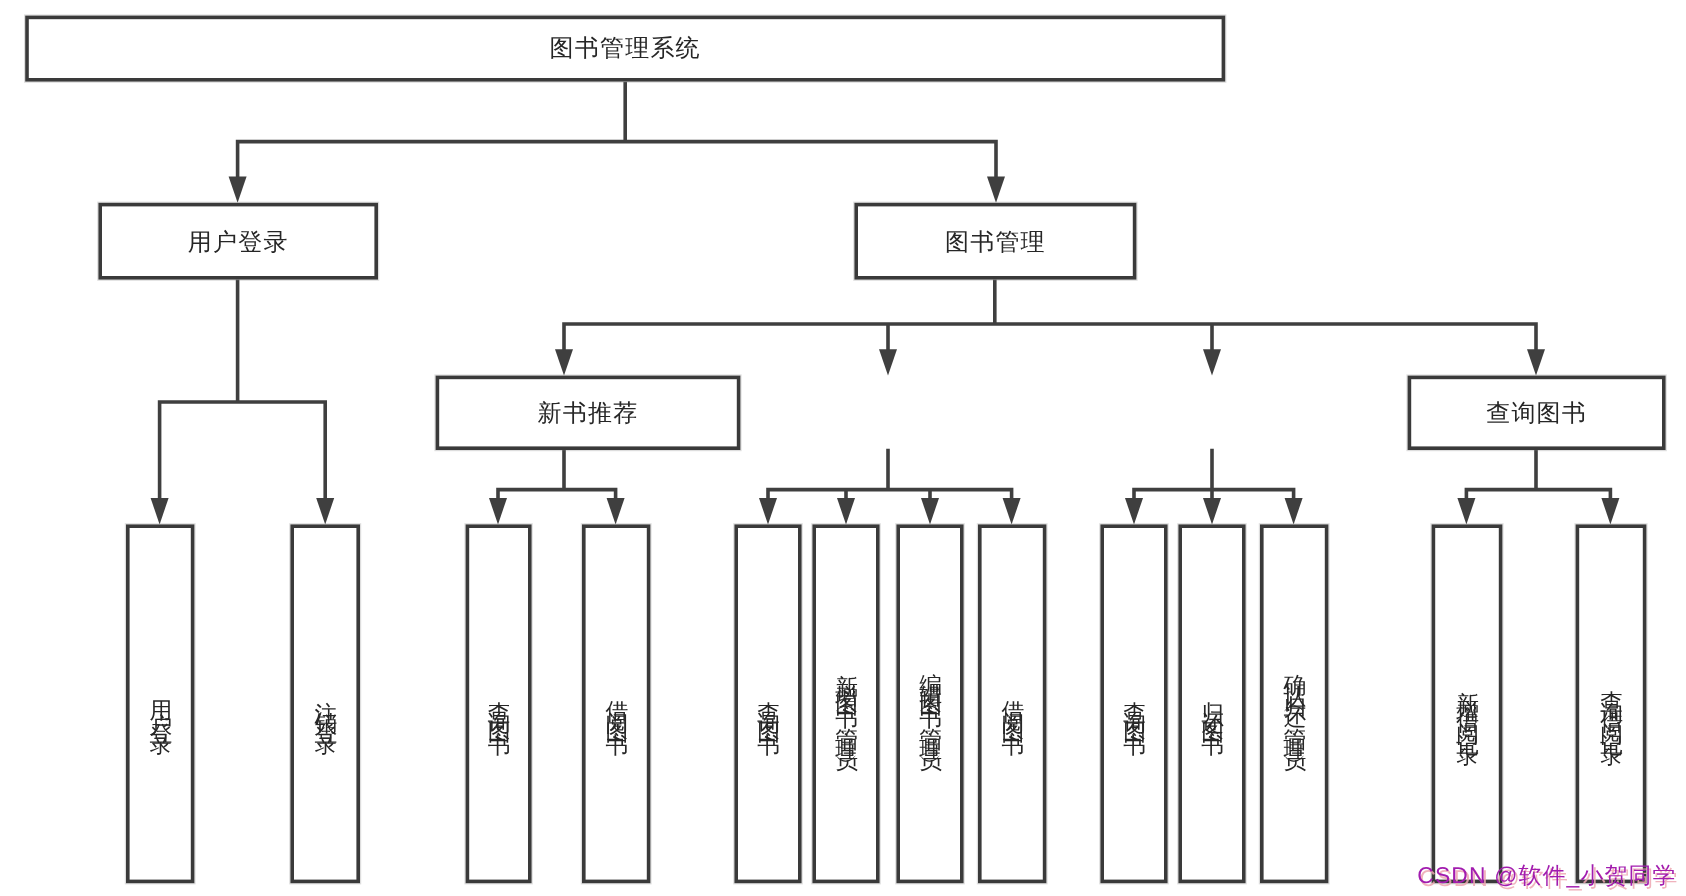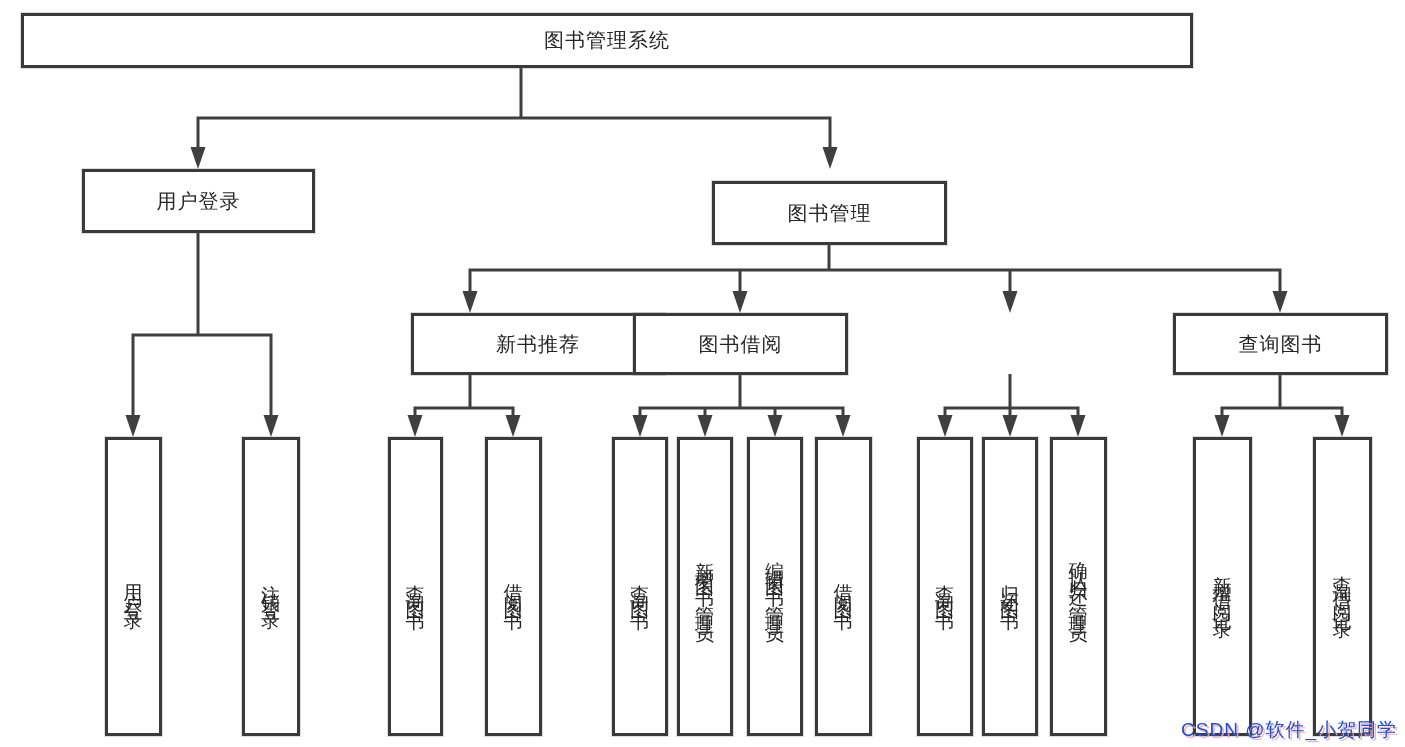--- a/index.html
+++ b/index.html
@@ -26,21 +26,21 @@
     font-size:19px;
     writing-mode:vertical-rl;
     text-orientation:mixed;
     letter-spacing:9px;
     line-height:1;
   }
   #watermark{
     position:absolute;
     right:8px;bottom:4px;
     font-size:19px;
-    color:#1d4ed8;
+    color:#a21caf;
     letter-spacing:1px;
     text-shadow:2px 2px 0 rgba(237,166,178,0.85);
     white-space:nowrap;
   }
 </style>
 </head>
 <body>
 
 <div id="canvas">
 
@@ -77,27 +77,26 @@
       <polygon points="775,437 767.5,415 782.5,415"></polygon>
       <polygon points="843,437 835.5,415 850.5,415"></polygon>
       <polygon points="945,437 937.5,415 952.5,415"></polygon>
       <polygon points="1010,437 1002.5,415 1017.5,415"></polygon>
       <polygon points="1078,437 1070.5,415 1085.5,415"></polygon>
       <polygon points="1222,437 1214.5,415 1229.5,415"></polygon>
       <polygon points="1342,437 1334.5,415 1349.5,415"></polygon>
     </g>
   </svg>
 
-  <div class="node" style="left:21px;top:13px;width:1172px;height:55px;">图书管理系统</div>
+  <div class="node" style="left:21px;top:13px;width:1000px;height:55px;">图书管理系统</div>
 
   <div class="node" style="left:82px;top:169px;width:233px;height:64px;">用户登录</div>
-  <div class="node" style="left:712px;top:169px;width:235px;height:64px;margin-top:12px;">图书管理</div>
+  <div class="node" style="left:712px;top:169px;width:235px;height:64px;">图书管理</div>
 
-  <div class="node" style="left:363px;top:313px;width:254px;height:62px;margin-left:48px;">新书推荐</div>
-  <div class="node" style="left:633px;top:313px;width:215px;height:62px;">图书借阅</div>
+  <div class="node" style="left:363px;top:313px;width:254px;height:62px;">新书推荐</div>
   <div class="node" style="left:1173px;top:313px;width:215px;height:62px;">查询图书</div>
 
   <div class="node vnode" style="left:105px;top:437px;width:57px;height:299px;">用户登录</div>
   <div class="node vnode" style="left:242px;top:437px;width:58px;height:299px;">注销登录</div>
 
   <div class="node vnode" style="left:388px;top:437px;width:55px;height:299px;">查询图书</div>
   <div class="node vnode" style="left:485px;top:437px;width:57px;height:299px;">借阅图书</div>
 
   <div class="node vnode" style="left:612px;top:437px;width:56px;height:299px;">查询图书</div>
   <div class="node vnode" style="left:677px;top:437px;width:56px;height:299px;">新增图书（管理员）</div>

